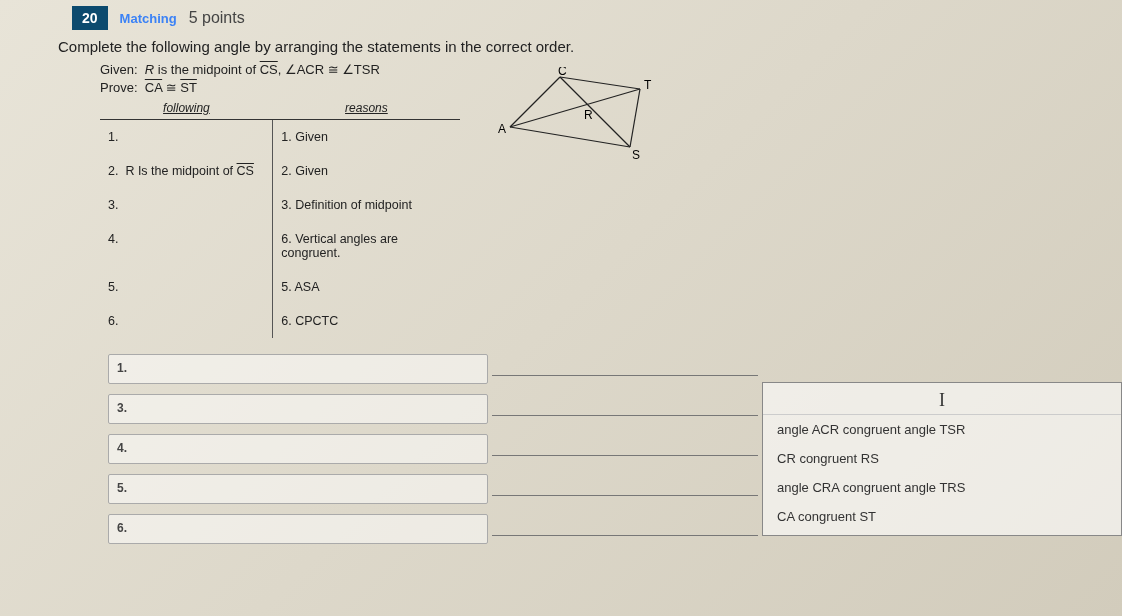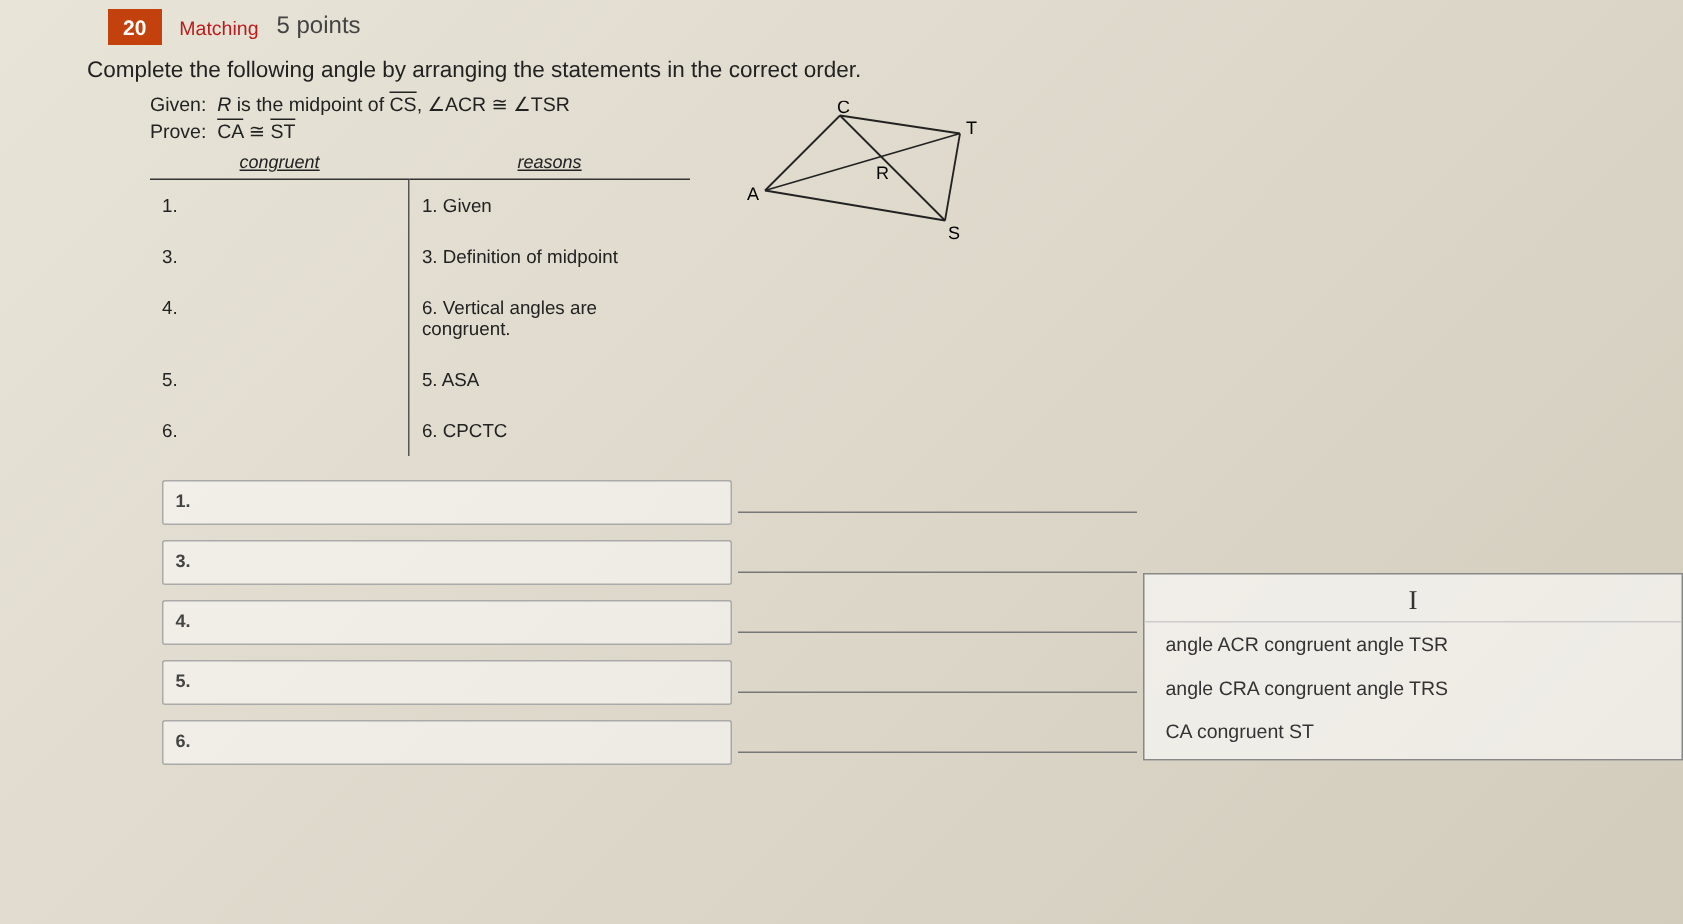--- a/index.html
+++ b/index.html
@@ -13,27 +13,27 @@
     position: relative;
     overflow: hidden;
   }
   .header {
     display: flex;
     align-items: center;
     gap: 12px;
     padding: 6px 0 0 72px;
   }
   .qnum {
-    background: #c2410c;
+    background: #0c4a6e;
     color: #fff;
     padding: 4px 10px;
     font-weight: bold;
     font-size: 14px;
   }
-  .qtype { font-size: 13px; color: #b91c1c; }
+  .qtype { font-size: 13px; color: #3b82f6; font-weight: bold; }
   .qpoints { font-size: 16px; color: #444; text-align: center; }
   .instruction {
     padding: 8px 0 6px 58px;
     font-size: 15px;
   }
   .given-prove {
     padding: 0 12px 0 100px;
     font-size: 13px;
     line-height: 1.4;
   }
@@ -138,26 +138,30 @@
 
 <div class="given-prove">
   <div>Given: &nbsp;<span class="italic">R</span> is the midpoint of <span class="over">CS</span>, ∠ACR ≅ ∠TSR</div>
   <div>Prove: &nbsp;<span class="over">CA</span> ≅ <span class="over">ST</span></div>
 </div>
 
 <div class="content-row">
   <table class="proof-table">
     <tbody>
         <tr>
-      <th>congruent</th>
+      <th>following</th>
       <th>reasons</th>
     </tr>
     <tr>
           <td class="stmt">1.</td>
           <td class="reason">1.  Given</td>
+        </tr>
+    <tr>
+          <td class="stmt">2. &nbsp;<span class="italic">R</span> Is the midpoint of <span class="over">CS</span></td>
+          <td class="reason">2.  Given</td>
         </tr>
     <tr>
           <td class="stmt">3.</td>
           <td class="reason">3.  Definition of midpoint</td>
         </tr>
     <tr>
           <td class="stmt">4.</td>
           <td class="reason">6.  Vertical angles are congruent.</td>
         </tr>
     <tr>
@@ -212,15 +216,16 @@
     <div class="line"></div>
     <div style="width:360px"></div>
   </div>
 </div>
 
 <div class="answer-box">
   <div class="topline">
     <span class="cursor">I</span>
   </div>
   <div class="answer-item">angle ACR congruent angle TSR</div>
+  <div class="answer-item">CR congruent RS</div>
   <div class="answer-item">angle CRA congruent angle TRS</div>
   <div class="answer-item">CA congruent ST</div>
 </div>
 
 </body></html>

